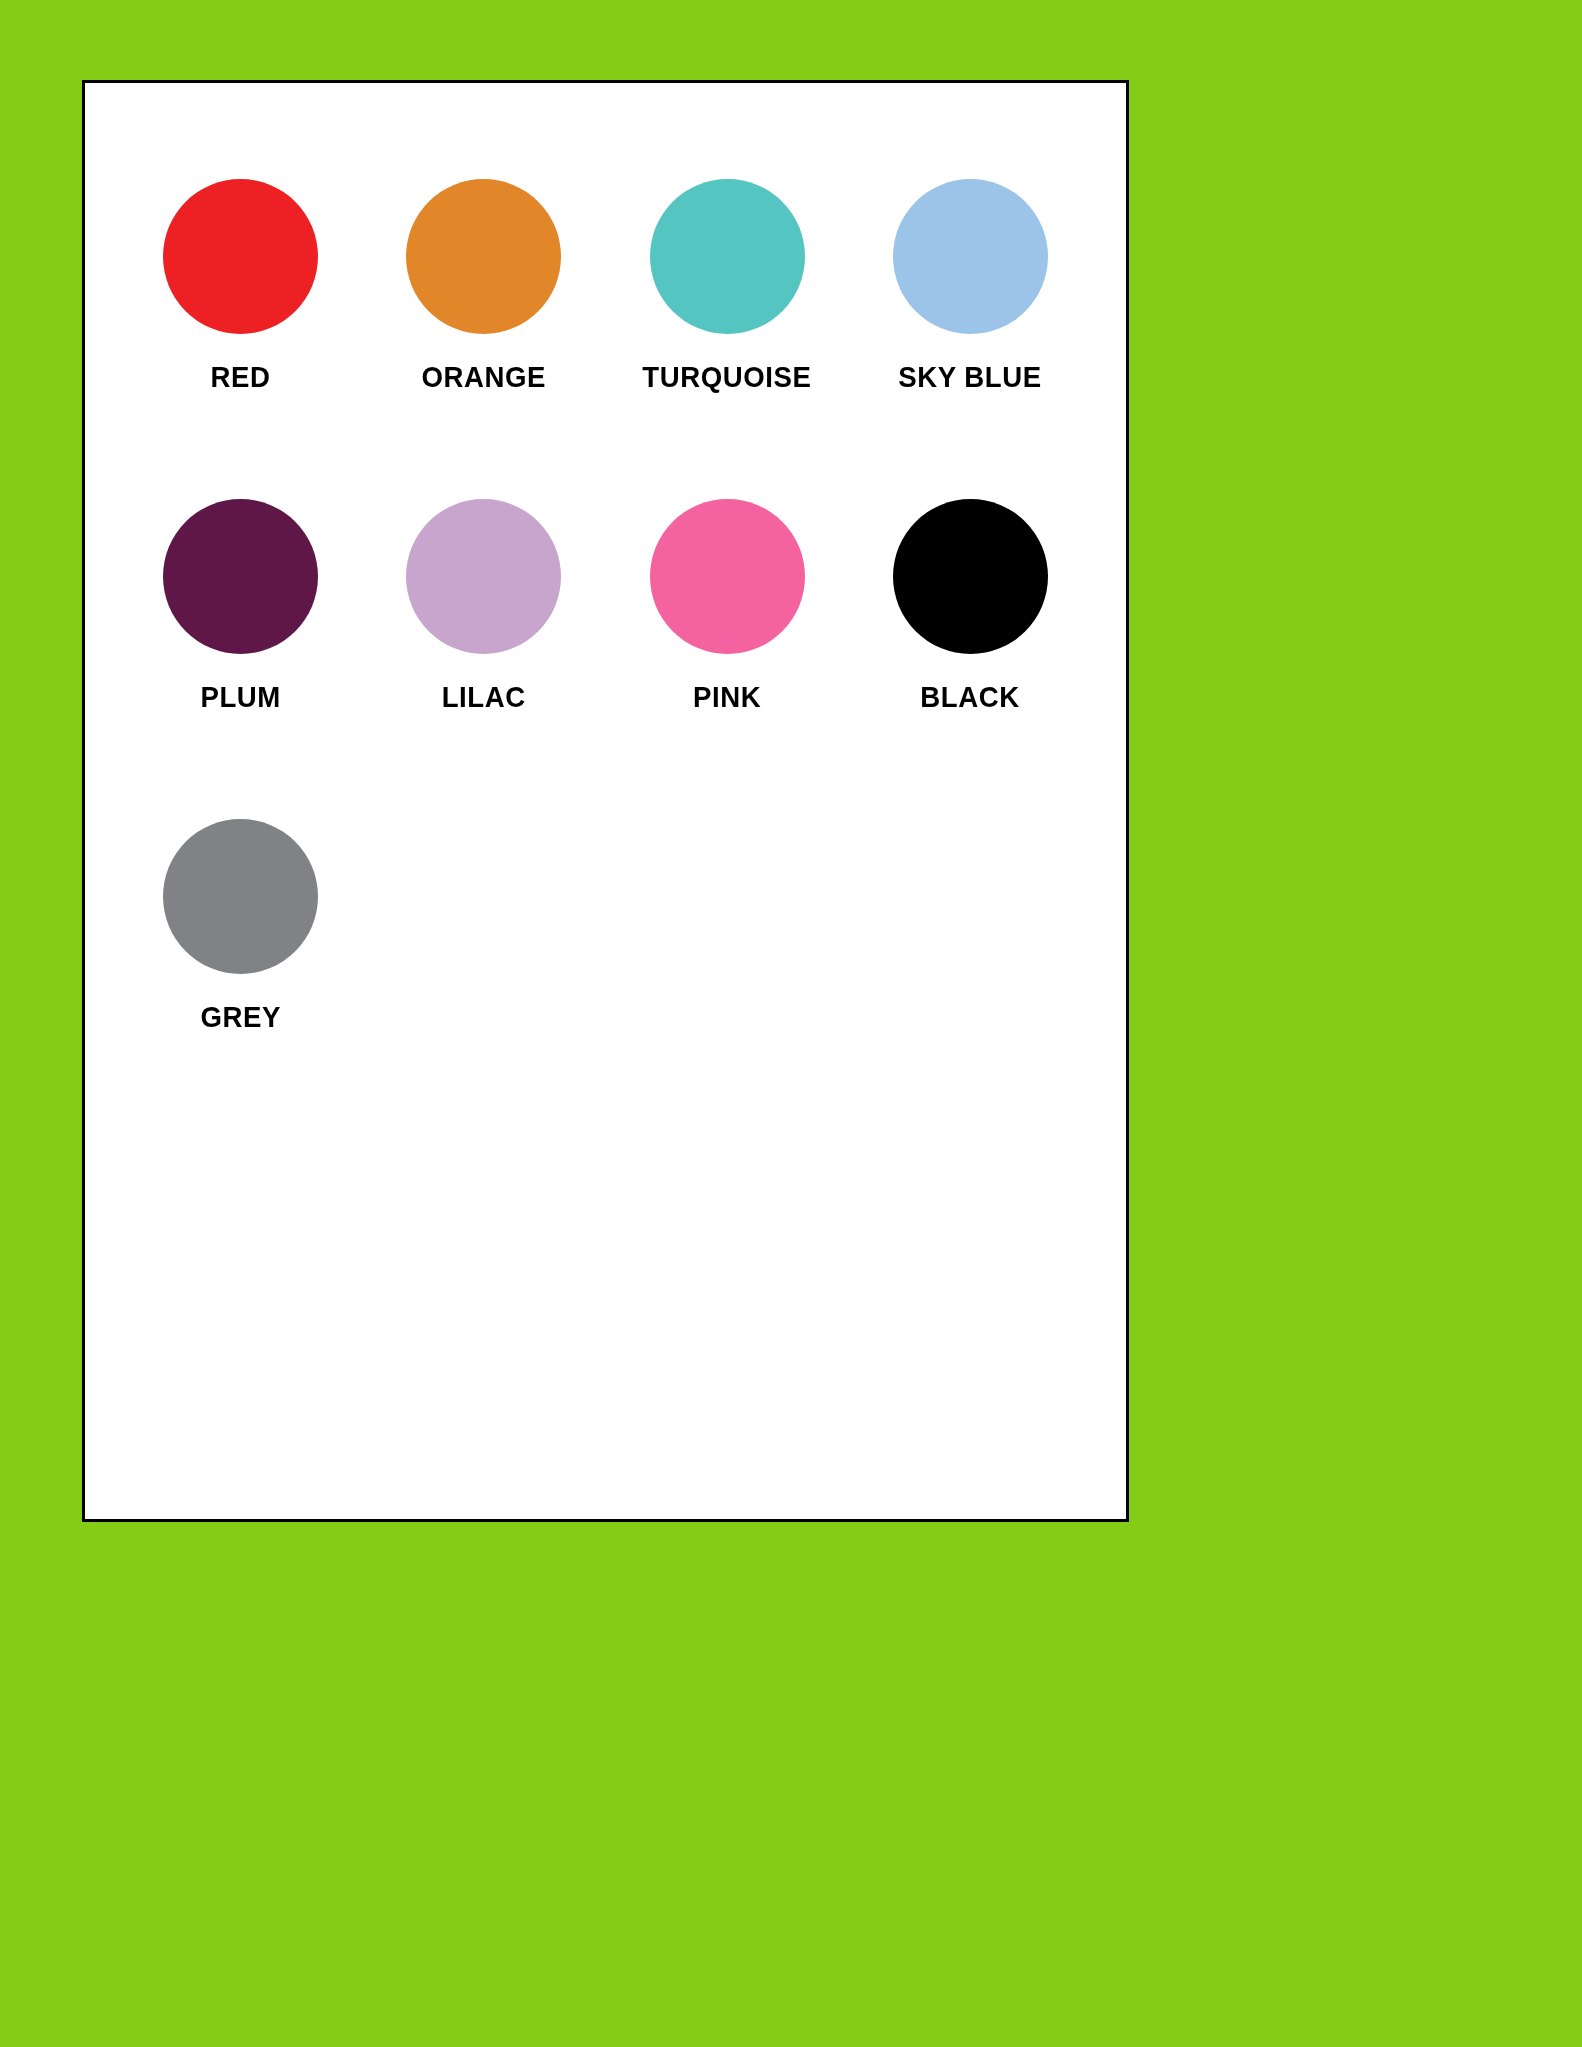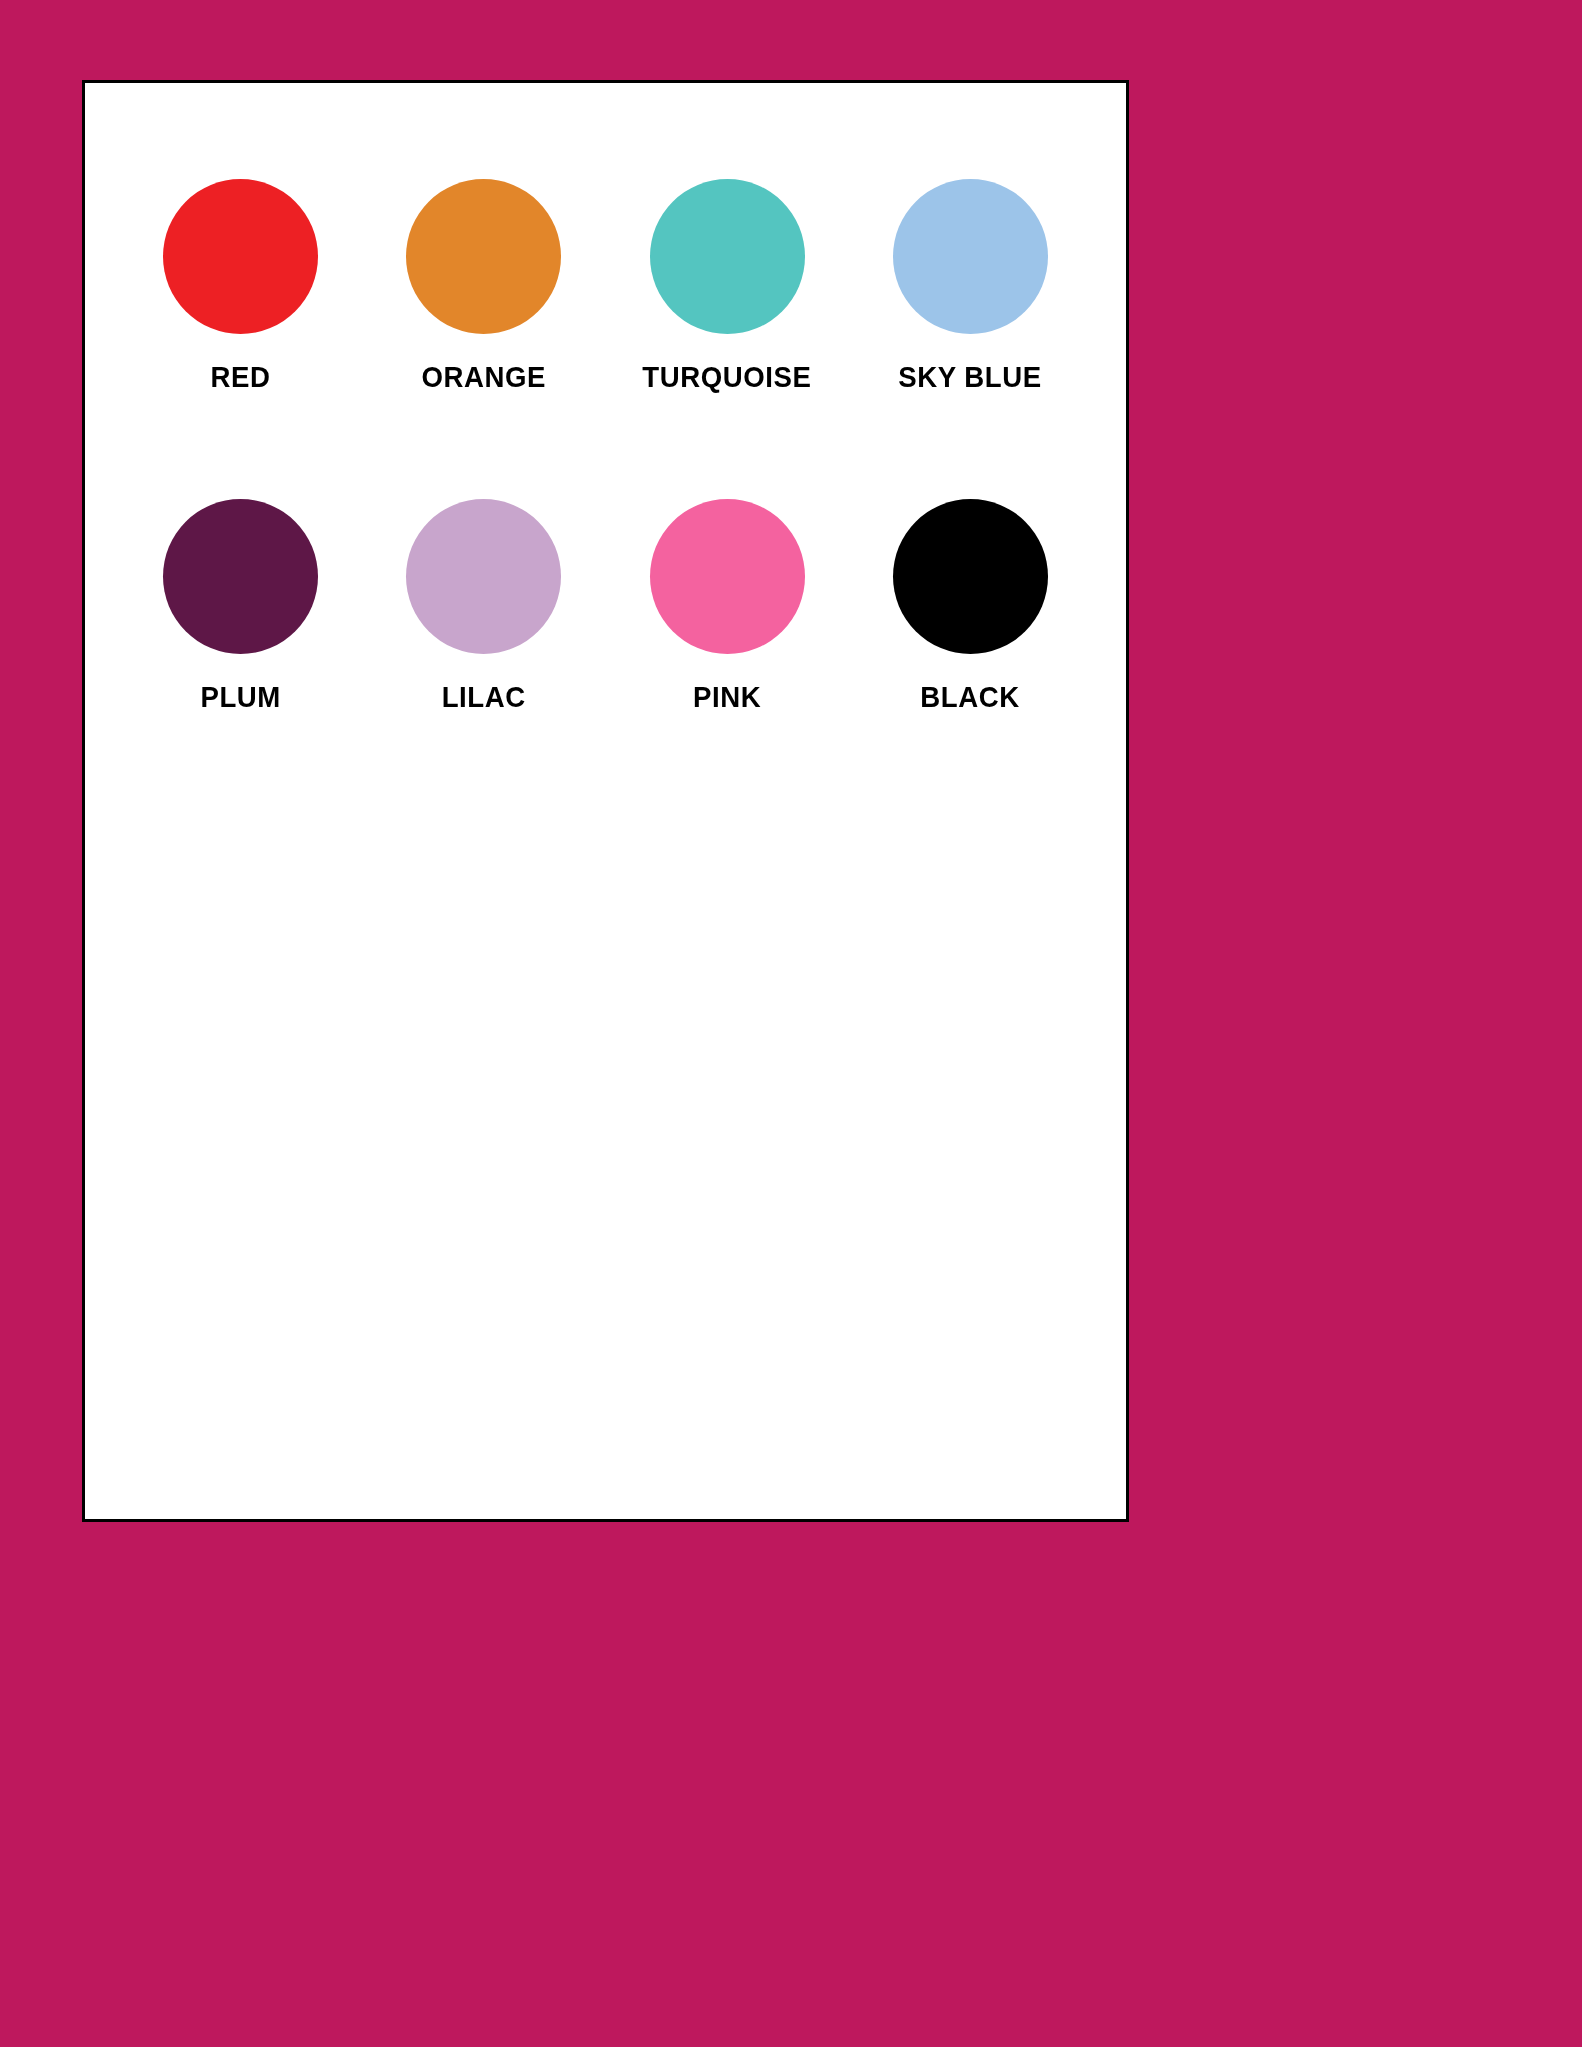--- a/index.html
+++ b/index.html
@@ -13,21 +13,21 @@
     height: 2047px;
     font-family: "Liberation Sans", sans-serif;
     overflow: hidden;
   }
 
   
   .sheet {
     position: relative;
     width: 1582px;
     height: 2047px;
-    background: #be185d;
+    background: #84cc16;
   }
 
   
   .frame {
     position: absolute;
     left: 82px;
     top: 80px;
     width: 1047px;
     height: 1442px;
     border: 3px solid #000000;
@@ -110,15 +110,19 @@
           <div class="swatch-label">LILAC</div>
         </div>
         <div class="swatch-cell">
           <div class="swatch-dot" style="background-color: rgb(244, 98, 159);"></div>
           <div class="swatch-label">PINK</div>
         </div>
         <div class="swatch-cell">
           <div class="swatch-dot" style="background-color: rgb(0, 0, 0);"></div>
           <div class="swatch-label">BLACK</div>
         </div>
+        <div class="swatch-cell">
+          <div class="swatch-dot" style="background-color: rgb(128, 130, 133);"></div>
+          <div class="swatch-label">GREY</div>
+        </div>
       </div>
   </div>
 </div>
 
 </body></html>

